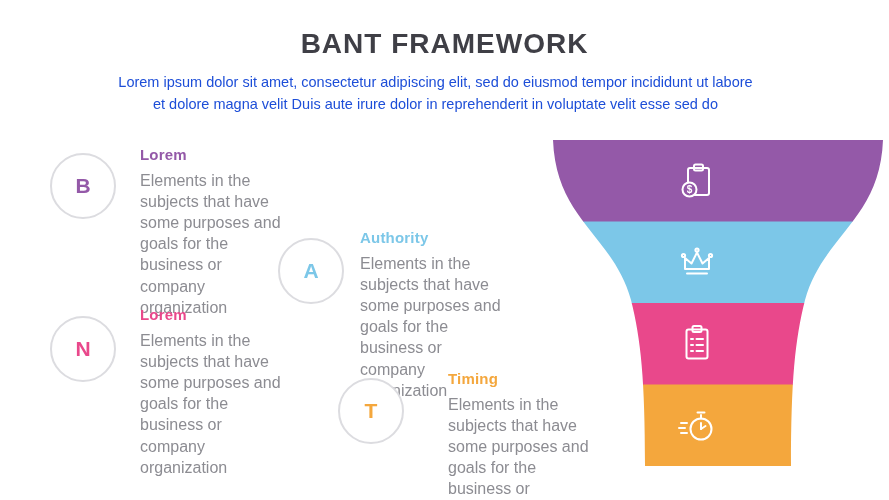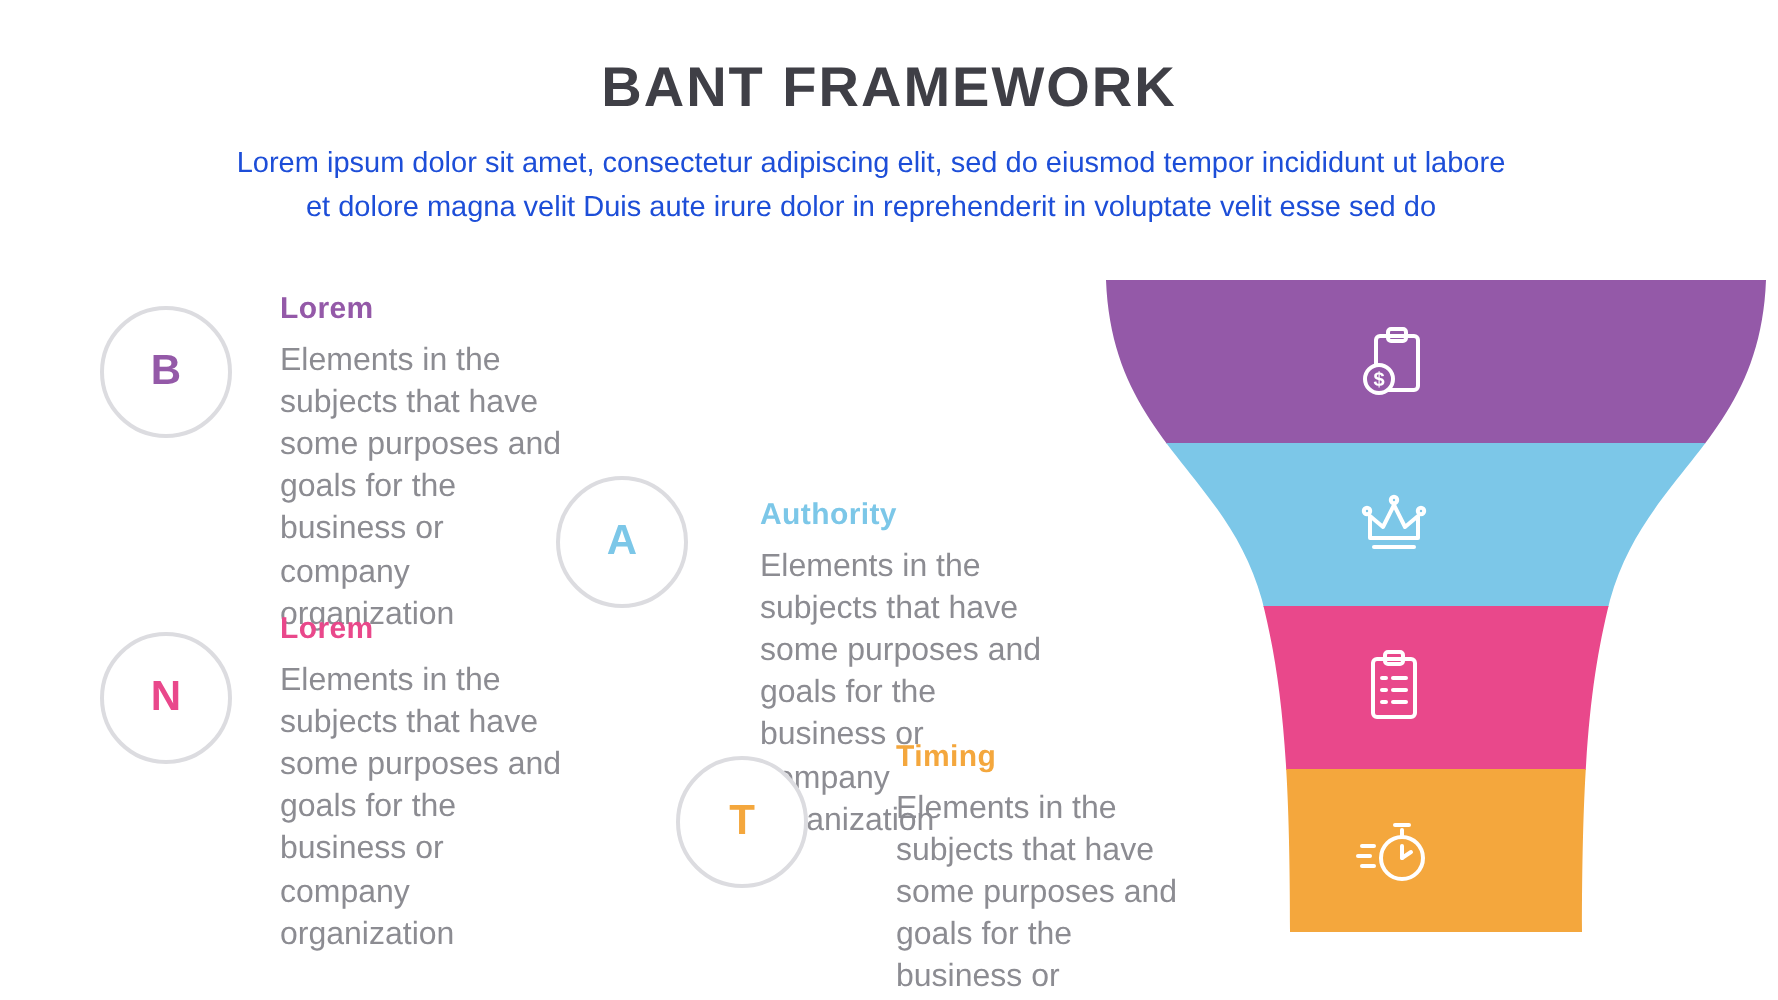--- a/index.html
+++ b/index.html
@@ -47,21 +47,21 @@
     <div class="textblock" style="left:140px;top:146px;">
       <div class="item-heading" style="color: rgb(148, 89, 168);">Lorem</div>
       <div class="item-desc">Elements in the subjects that have some purposes and goals for the business or company organization</div>
     </div>
   </div>
 
   <div class="item">
     <div class="circle" style="left:278px;top:238px;">
       <span style="color: rgb(124, 199, 232);">A</span>
     </div>
-    <div class="textblock" style="left:380px;top:229px;margin-top:20px;">
+    <div class="textblock" style="left:360px;top:229px;">
       <div class="item-heading" style="color: rgb(124, 199, 232);">Authority</div>
       <div class="item-desc">Elements in the subjects that have some purposes and goals for the business or company organization</div>
     </div>
   </div>
 
   <div class="item">
     <div class="circle" style="left:50px;top:316px;">
       <span style="color: rgb(233, 72, 139);">N</span>
     </div>
     <div class="textblock" style="left:140px;top:306px;">

